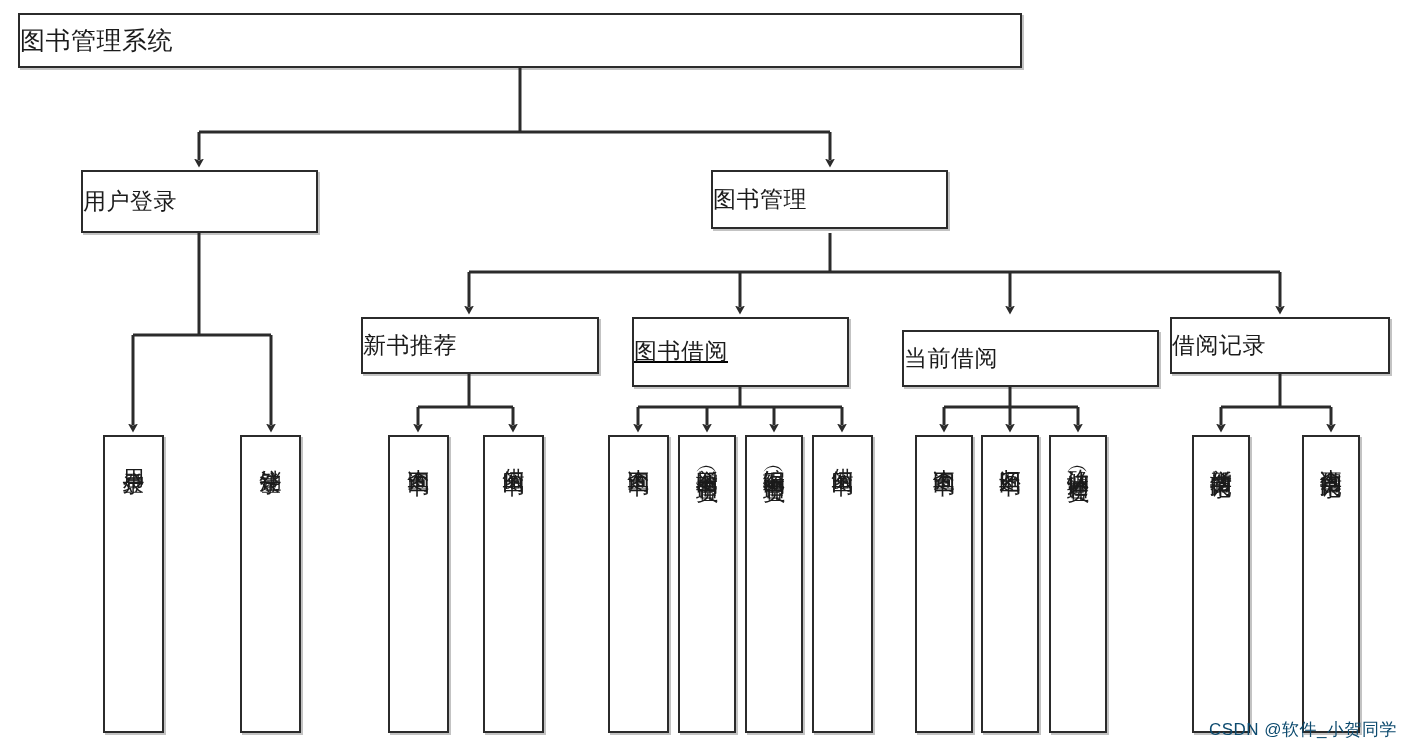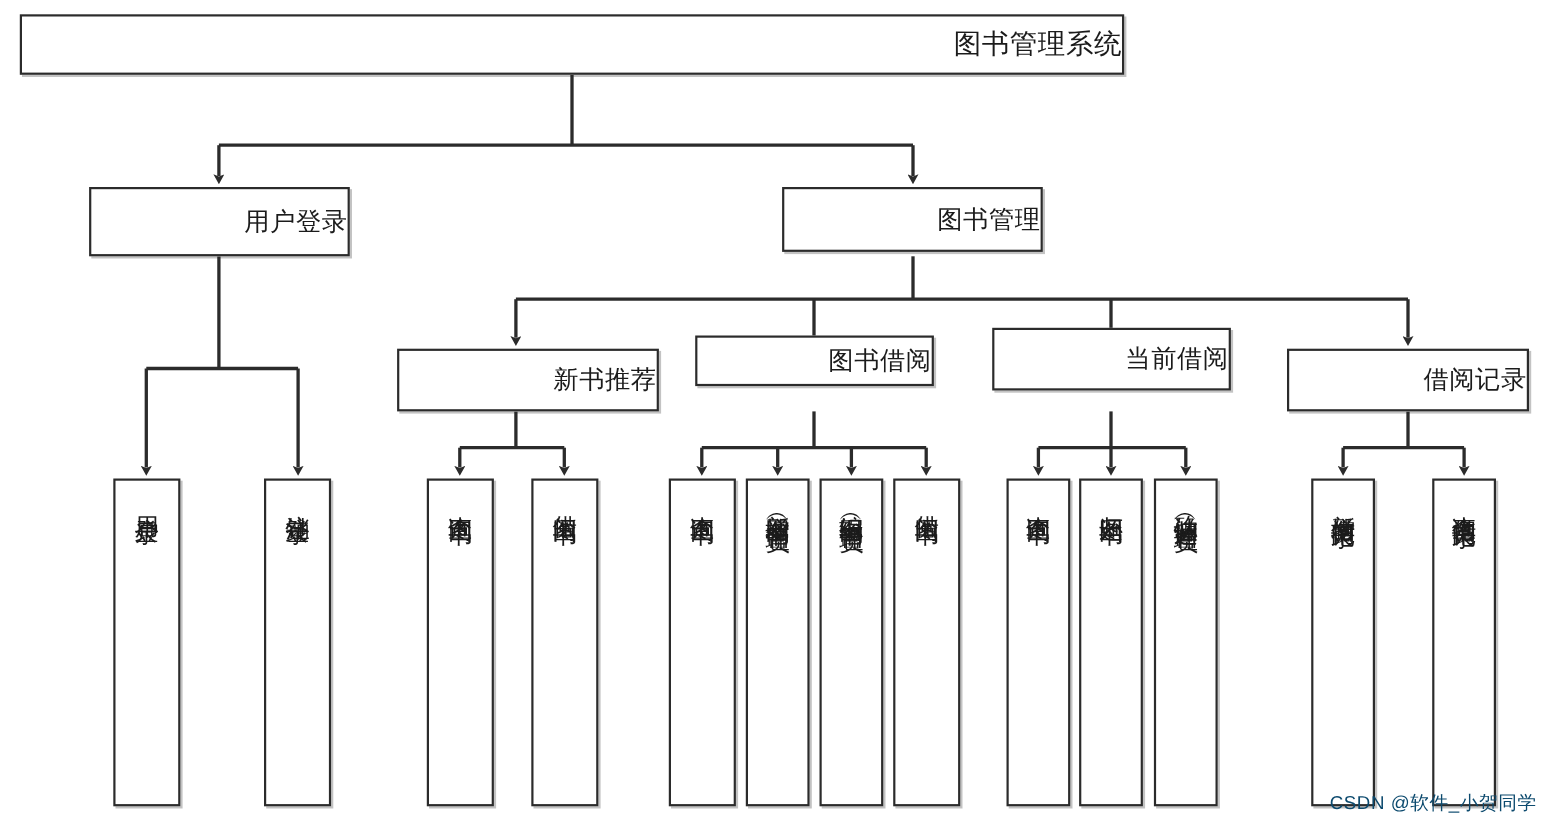--- a/index.html
+++ b/index.html
@@ -26,21 +26,21 @@
     height: 747px;
   }
   .node-box {
     position: absolute;
     box-sizing: border-box;
     background: #ffffff;
     border: 2px solid #2b2b2b;
     box-shadow: 2px 2px 0 0 rgba(40,40,40,0.28);
     display: flex;
     align-items: center;
-    justify-content: flex-end;
+    justify-content: flex-start;
     overflow: hidden;
   }
   .node-label {
     color: #1b1b1b;
     line-height: 1.18;
     letter-spacing: 0.5px;
     text-align: center;
     white-space: nowrap;
   }
   
@@ -142,25 +142,25 @@
   </div>
 
   <div class="node-box node-h" style="left:711px; top:170px; width:237px; height:59px;">
     <span class="node-label">图书管理</span>
   </div>
 
   <div class="node-box node-h" style="left:361px; top:317px; width:238px; height:57px;">
     <span class="node-label">新书推荐</span>
   </div>
 
-  <div class="node-box node-h" style="left:632px; top:305px; width:217px; height:46px;">
+  <div class="node-box node-h" style="left:632px; top:317px; width:217px; height:70px;text-decoration:underline;">
     <span class="node-label">图书借阅</span>
   </div>
 
-  <div class="node-box node-h" style="left:902px; top:298px; width:217px; height:57px;padding-left:40px;">
+  <div class="node-box node-h" style="left:902px; top:330px; width:257px; height:57px;">
     <span class="node-label">当前借阅</span>
   </div>
 
   <div class="node-box node-h" style="left:1170px; top:317px; width:220px; height:57px;">
     <span class="node-label">借阅记录</span>
   </div>
 
   <div class="node-box node-v" style="left:103px; top:435px; width:61px; height:298px;">
     <span class="node-label">用户登录</span>
   </div>

